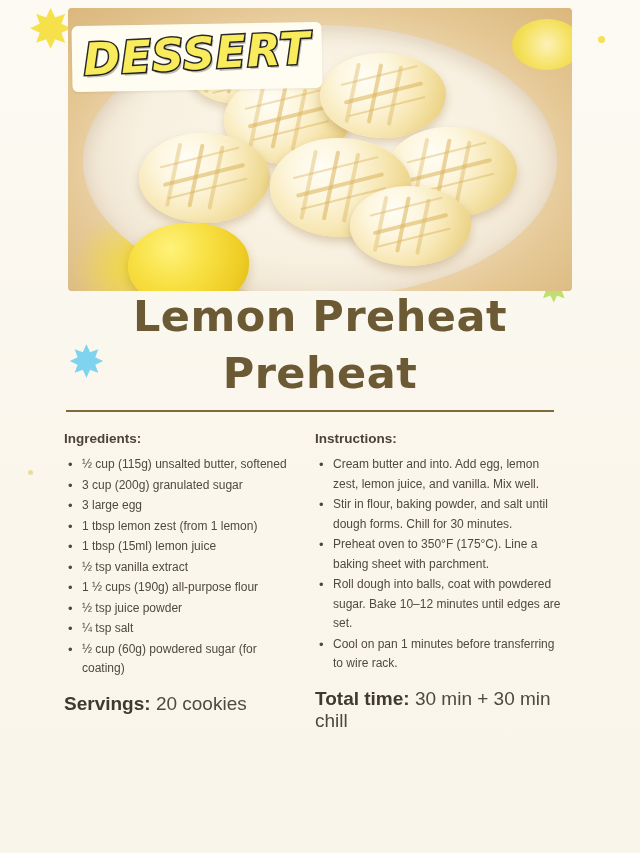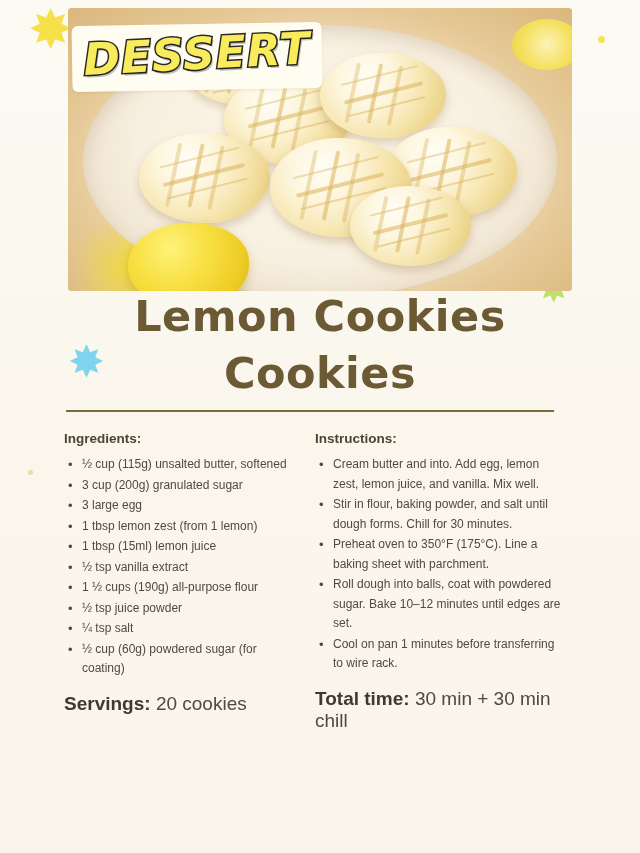--- a/index.html
+++ b/index.html
@@ -270,22 +270,22 @@
       <div class="lemon"></div>
       <div class="lemon-slice"></div>
     </div>
   </div>
 
   <div class="badge">
     <div class="badge-text">DESSERT</div>
   </div>
 
   <div class="title-block">
-    <div class="title-line">Lemon Cookies</div>
-    <div class="title-line">Cookies</div>
+    <div class="title-line">Lemon Preheat</div>
+    <div class="title-line">Preheat</div>
   </div>
   <div class="title-rule"></div>
 
   <div class="columns">
 
     <div class="col-left">
       <div class="col-head">Ingredients:</div>
       <ul class="list">
         <li>½ cup (115g) unsalted butter, softened</li>
         <li>3 cup (200g) granulated sugar</li>

